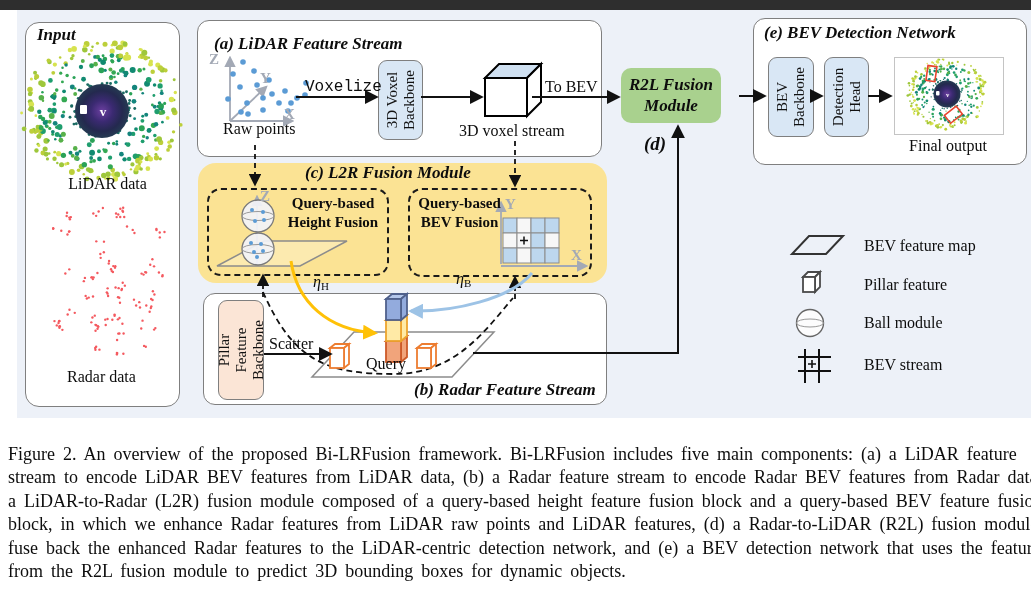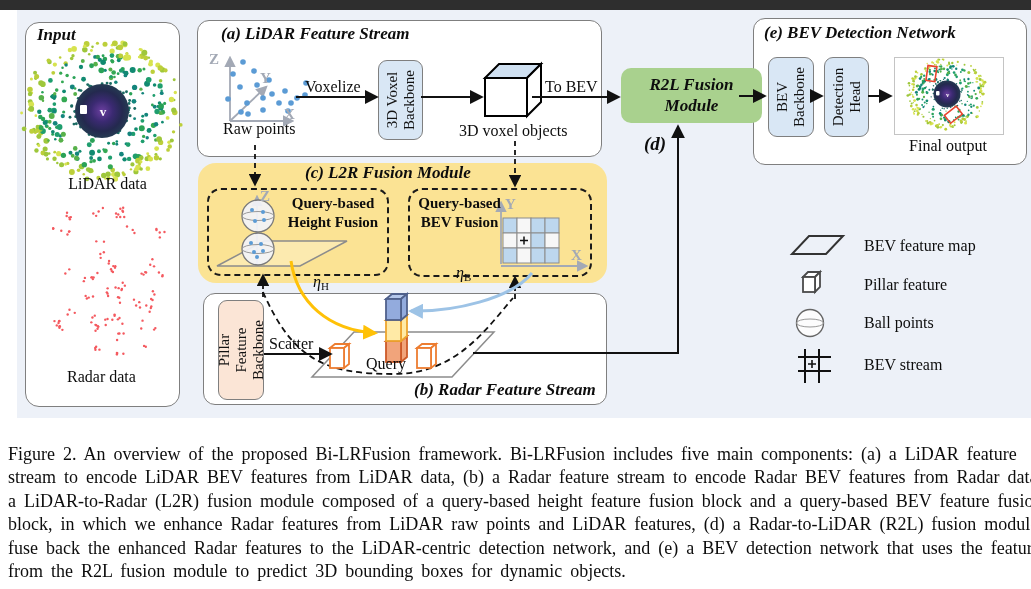--- a/index.html
+++ b/index.html
@@ -4,21 +4,21 @@
 <style>
   html,body{margin:0;padding:0;background:#fff;}
   .page{position:relative;width:1031px;height:589px;background:#fff;overflow:hidden;
         font-family:"Liberation Serif", serif;color:#0d0d0d;}
   .topbar{position:absolute;left:0;top:0;width:1031px;height:10px;background:#2e2e2e;z-index:0;}
   .figbg{position:absolute;left:17px;top:10px;width:1014px;height:408px;background:#edf1f8;z-index:0;}
   .panel{position:absolute;background:#fff;border:1.6px solid #7f7f7f;border-radius:12px;z-index:1;}
   .module-yellow{position:absolute;left:198px;top:163px;width:409px;height:120px;
                  background:#fbe394;border-radius:18px;z-index:1;}
   .dashedbox{position:absolute;border:2px dashed #1a1a1a;border-radius:14px;z-index:2;background:transparent;}
-  .greenbox{position:absolute;left:621px;top:68px;width:141px;height:55px;background:#a9d18e;
+  .greenbox{position:absolute;left:621px;top:68px;width:100px;height:55px;background:#a9d18e;
             border-radius:10px;z-index:2;display:flex;align-items:center;justify-content:center;
             font-weight:bold;font-style:italic;font-size:17px;line-height:1.18;text-align:center;white-space:pre-line;}
   .vbox{position:absolute;background:#d9e7f5;border:1.6px solid #7f7f7f;border-radius:9px;z-index:2;}
   .vbox.peach{background:#fbe5d6;}
   .vt{position:absolute;left:50%;top:50%;transform:translate(-50%,-50%) rotate(-90deg);
       white-space:pre-line;text-align:center;font-size:15px;line-height:1.12;color:#111;}
   .lbl{position:absolute;z-index:4;font-size:16px;white-space:nowrap;}
   .title{position:absolute;z-index:4;font-size:17px;font-weight:bold;font-style:italic;white-space:nowrap;}
   .blbl{position:absolute;z-index:4;font-size:15px;font-weight:bold;white-space:pre-line;text-align:center;line-height:1.25;}
   .axlbl{position:absolute;z-index:4;font-size:15px;font-weight:bold;color:#a3a9b5;}
@@ -63,54 +63,54 @@
   </div>
   <div class="vbox peach" style="left:218px;top:300px;width:44px;height:98px;">
     <div class="vt">Pillar Feature
 Backbone</div>
   </div>
 
   <div class="greenbox">R2L Fusion
 Module</div>
 
   <div class="title" style="left:37px;top:25px;">Input</div>
-  <div class="title" style="left:214px;top:24px;margin-left:7px;">(a) LiDAR Feature Stream</div>
+  <div class="title" style="left:214px;top:34px;">(a) LiDAR Feature Stream</div>
   <div class="title" style="left:305px;top:163px;">(c) L2R Fusion Module</div>
   <div class="title" style="left:414px;top:380px;">(b) Radar Feature Stream</div>
   <div class="title" style="left:764px;top:23px;">(e) BEV Detection Network</div>
   <div class="dlbl" style="left:644px;top:133px;">(d)</div>
 
-  <div class="lbl" style="left:305px;top:78px;">Voxelize</div>
+  <div class="lbl" style="left:305px;top:78px;font-family:Liberation Mono, monospace;">Voxelize</div>
   <div class="lbl" style="left:223px;top:120px;text-align:center;">Raw points</div>
-  <div class="lbl" style="left:459px;top:122px;">3D voxel objects</div>
+  <div class="lbl" style="left:459px;top:122px;">3D voxel stream</div>
   <div class="lbl" style="left:545px;top:78px;text-align:center;">To BEV</div>
   <div class="lbl" style="left:269px;top:335px;">Scatter</div>
   <div class="lbl" style="left:366px;top:355px;">Query</div>
   <div class="lbl ctr" style="left:25px;top:175px;width:165px;">LiDAR data</div>
   <div class="lbl ctr" style="left:25px;top:368px;width:153px;">Radar data</div>
   <div class="lbl ctr" style="left:898px;top:137px;width:100px;">Final output</div>
 
   <div class="blbl" style="left:283px;top:194px;width:100px;">Query-based
 Height Fusion</div>
   <div class="blbl" style="left:411px;top:194px;width:97px;">Query-based
 BEV Fusion</div>
 
   <div class="axlbl" style="left:209px;top:51px;">Z</div>
   <div class="axlbl" style="left:260px;top:70px;">Y</div>
   <div class="axlbl" style="left:284px;top:106px;">X</div>
   <div class="axlbl" style="left:260px;top:188px;">Z</div>
   <div class="axlbl" style="left:505px;top:196px;">Y</div>
   <div class="axlbl" style="left:571px;top:247px;">X</div>
 
   <div class="eta" style="left:313px;top:273px;"><span>η</span><span class="sub">H</span></div>
-  <div class="eta" style="left:456px;top:264px;"><span>η</span><span class="sub">B</span></div>
+  <div class="eta" style="left:456px;top:270px;"><span>η</span><span class="sub">B</span></div>
 
   <div class="lbl" style="left:864px;top:237px;">BEV feature map</div>
   <div class="lbl" style="left:864px;top:276px;">Pillar feature</div>
-  <div class="lbl" style="left:864px;top:314px;">Ball points</div>
+  <div class="lbl" style="left:864px;top:314px;">Ball module</div>
   <div class="lbl" style="left:864px;top:356px;">BEV stream</div>
 
   <svg class="overlay" width="1031" height="589" viewBox="0 0 1031 589">
     <defs>
       <marker id="mA" viewBox="0 0 10 10" refX="8" refY="5" markerWidth="7" markerHeight="7" orient="auto-start-reverse">
         <path d="M0,0 L10,5 L0,10 z" fill="#111"></path>
         </marker>
       <marker id="mG" viewBox="0 0 10 10" refX="8" refY="5" markerWidth="6.5" markerHeight="6.5" orient="auto-start-reverse">
         <path d="M0,0 L10,5 L0,10 z" fill="#a3a9b5"></path>
         </marker>

